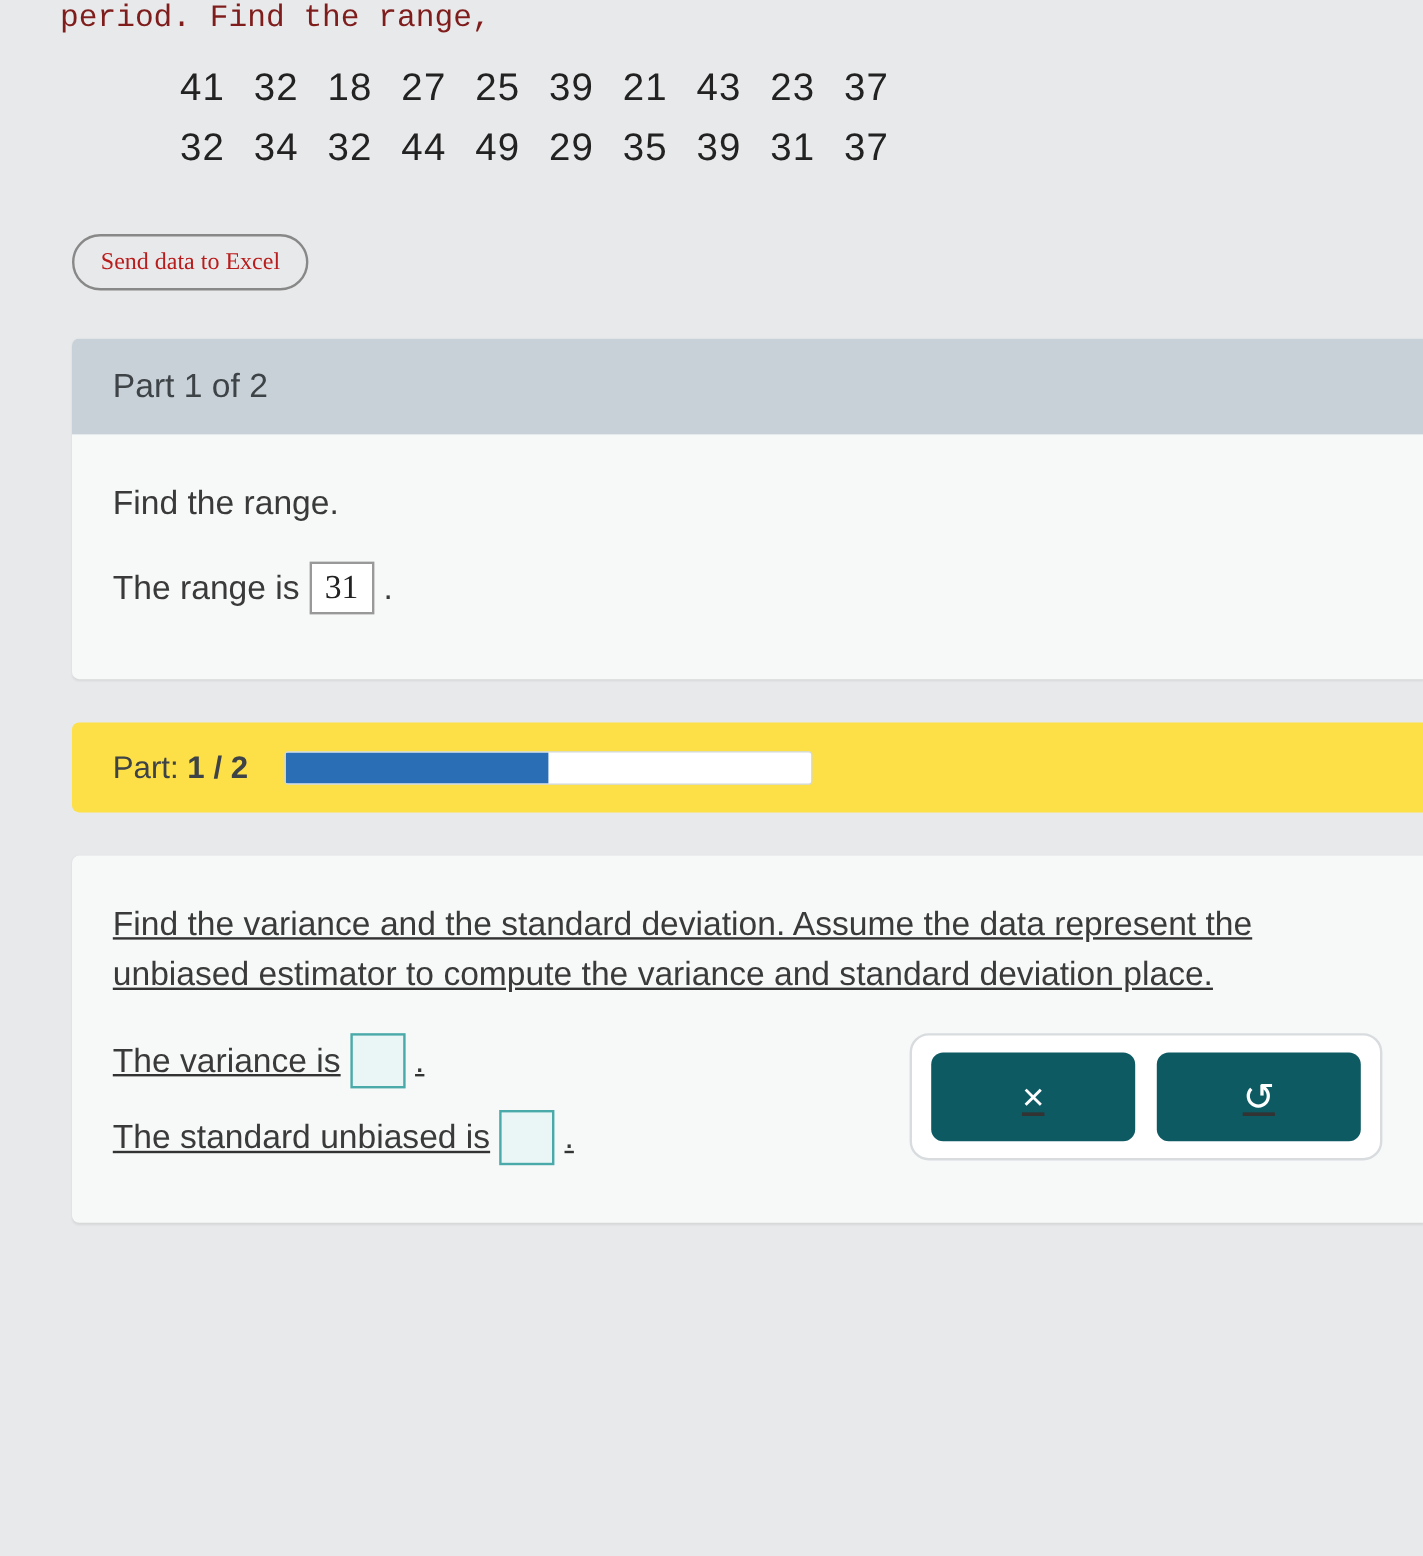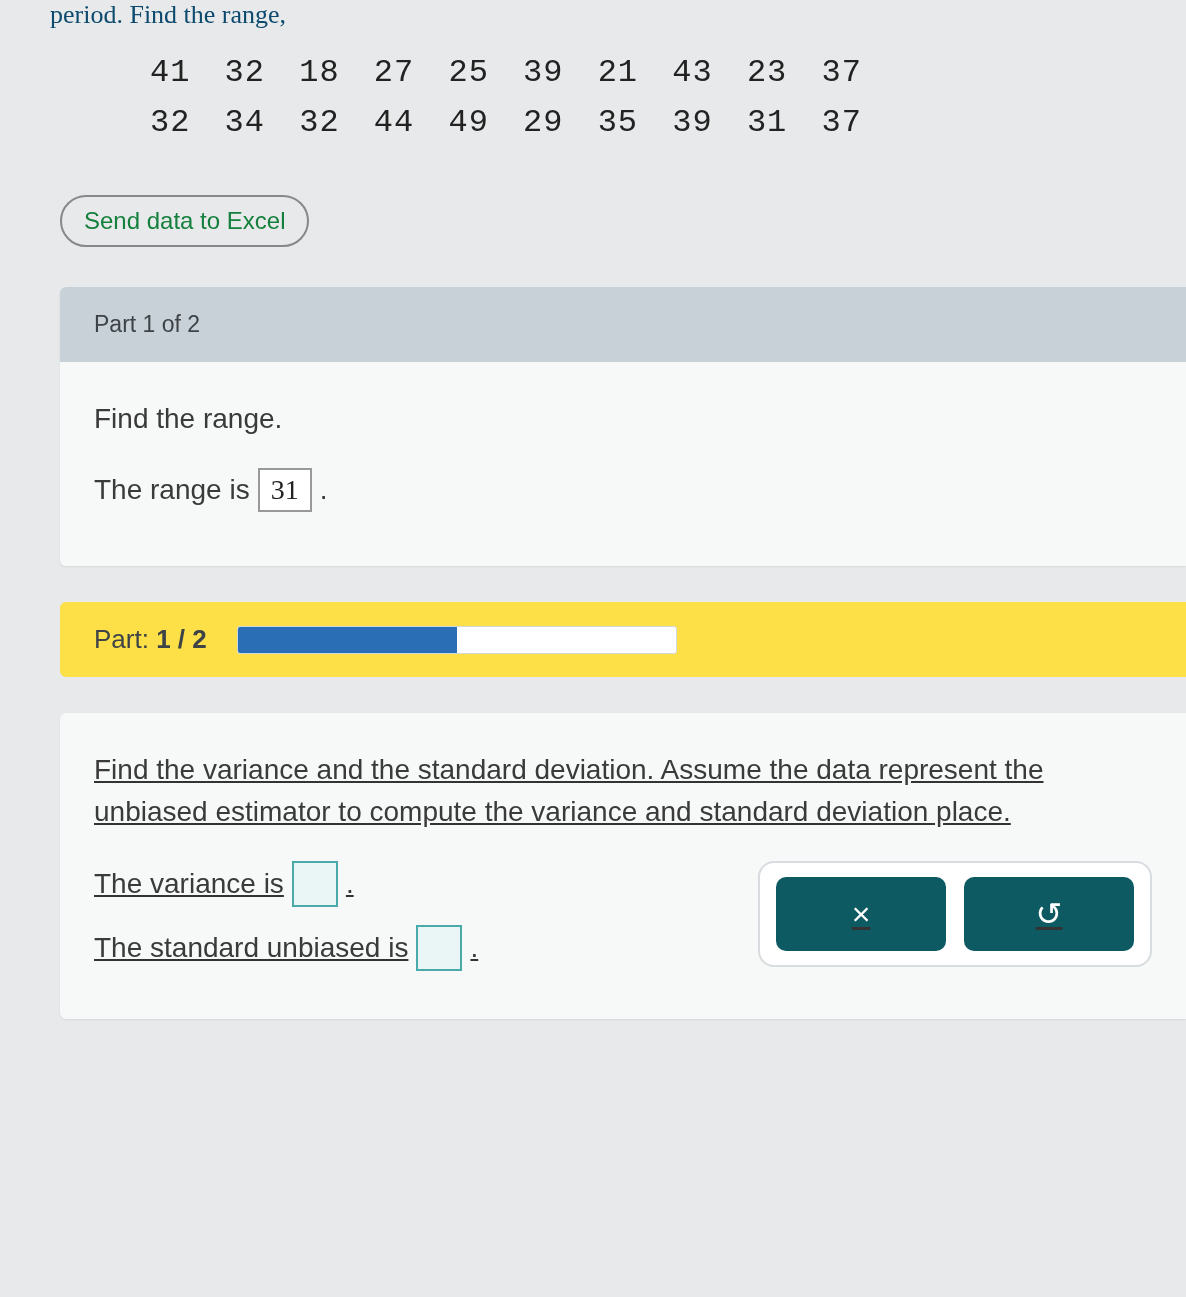--- a/index.html
+++ b/index.html
@@ -9,57 +9,58 @@
     width: 1186px;
     height: 1297px;
     overflow: hidden;
     color: #333;
   }
   .page {
     padding: 0 0 0 0;
   }
   .top-cutoff {
     font-size: 26px;
-    color: #0c4a6e;
+    color: #7f1d1d;
     padding: 0 0 8px 50px;
-    font-family: Liberation Serif, serif;
+    font-family: Liberation Mono, monospace;
   }
   .data-block {
     padding: 10px 0 30px 150px;
   }
   .data-row {
-    font-family: Liberation Mono, monospace;
+    font-family: Liberation Sans, sans-serif;
     font-size: 32px;
     color: #222;
     letter-spacing: 1px;
     line-height: 1.55;
   }
   .data-row span { margin-right: 14px; }
   .send-excel {
     margin: 18px 0 40px 60px;
     display: inline-block;
     padding: 10px 22px;
     border: 2px solid #888;
     border-radius: 999px;
-    font-size: 24px;
-    color: #15803d;
+    font-size: 20px;
+    color: #b91c1c;
     background: transparent;
     cursor: pointer;
+    font-family: Liberation Serif, serif;
   }
   .panel {
     background: #f7f8f8;
     border-radius: 6px 0 0 6px;
     margin: 0 0 36px 60px;
     box-shadow: 0 1px 2px rgba(0,0,0,0.08);
     overflow: hidden;
   }
   .panel-head {
     background: #c7d1d7;
     padding: 24px 34px;
-    font-size: 23px;
+    font-size: 28px;
     color: #3d4347;
   }
   .panel-body {
     padding: 36px 18px 36px 34px;
   }
   .instr {
     font-size: 28px;
     color: #3a3a3a;
     margin-bottom: 28px;
     line-height: 1.5;

